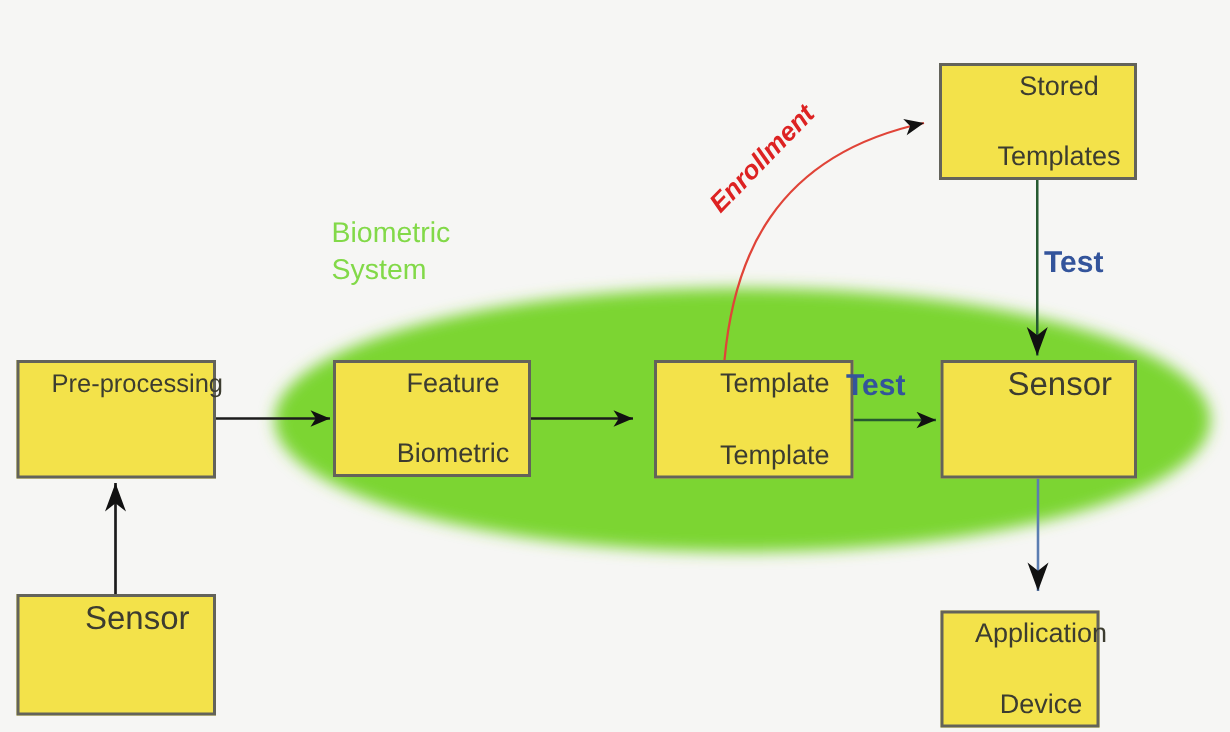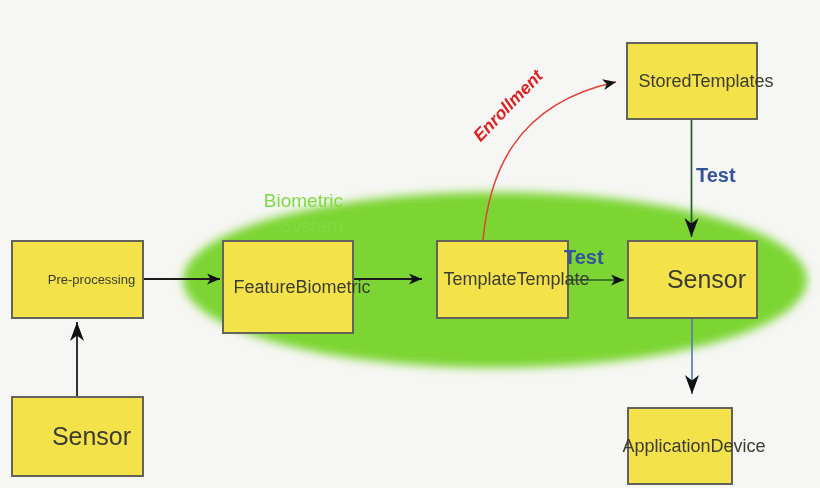--- a/index.html
+++ b/index.html
@@ -20,49 +20,48 @@
     width: 820px;
     height: 488px;
   }
   .node {
     position: absolute;
     box-sizing: border-box;
     background: var(--c-box_fill, #f3e24a);
     border: 2px solid var(--c-box_border, #63635a);
     color: var(--c-box_text, #3c3c30);
     display: flex;
-    flex-direction: row;
+    flex-direction: column;
     align-items: center;
-    justify-content: center;
+    justify-content: space-between;
     text-align: center;
     font-size: 18px;
     line-height: 27px;
     padding-left: 28px;
   }
   .node span { display: block; white-space: nowrap; }
-  .node-big { font-size: 25px; }
+  .node-big { font-size: 22px; }
 
-  #node-pre-processing    { left: 11px;  top: 240px; width: 133px; height: 79px; font-size: 13px; }
+  #node-pre-processing    { left: 11px;  top: 240px; width: 133px; height: 79px; font-size: 17px; }
   #node-sensor-input      { left: 11px;  top: 396px; width: 133px; height: 81px; }
-  #node-feature-extractor { left: 222px; top: 240px; width: 132px; height: 94px; }
+  #node-feature-extractor { left: 222px; top: 240px; width: 132px; height: 78px; }
   #node-template-generator{ left: 436px; top: 240px; width: 133px; height: 79px; }
   #node-sensor-matcher    { left: 627px; top: 240px; width: 131px; height: 79px; }
   #node-stored-templates  { left: 626px; top: 42px;  width: 132px; height: 78px; }
   #node-application-device{ left: 627px; top: 397px; width: 106px; height: 78px; margin-top: 10px; }
 
   .system-title {
     position: absolute;
     left: 221px;
     top: 143px;
     width: 122px;
-    text-align: right;
+    text-align: left;
     font-size: 19px;
     line-height: 25px;
     color: var(--c-title, #82d948);
-    margin-top: 45px;
   }
   .test-label {
     position: absolute;
     font-weight: 600;
     font-size: 20px;
     color: var(--c-test_label, #33549b);
   }
   #test-label-store { left: 696px; top: 164px; }
   #test-label-match { left: 564px; top: 246px; }
 

